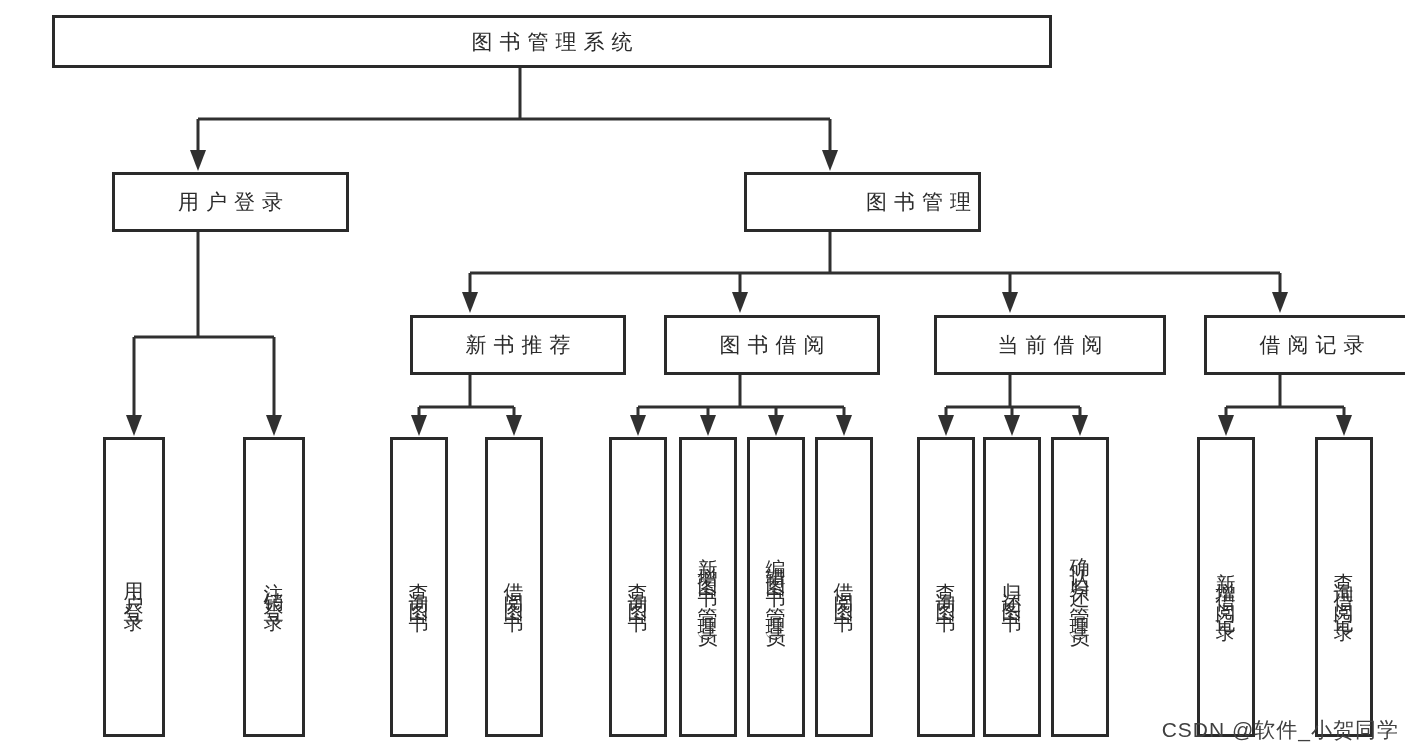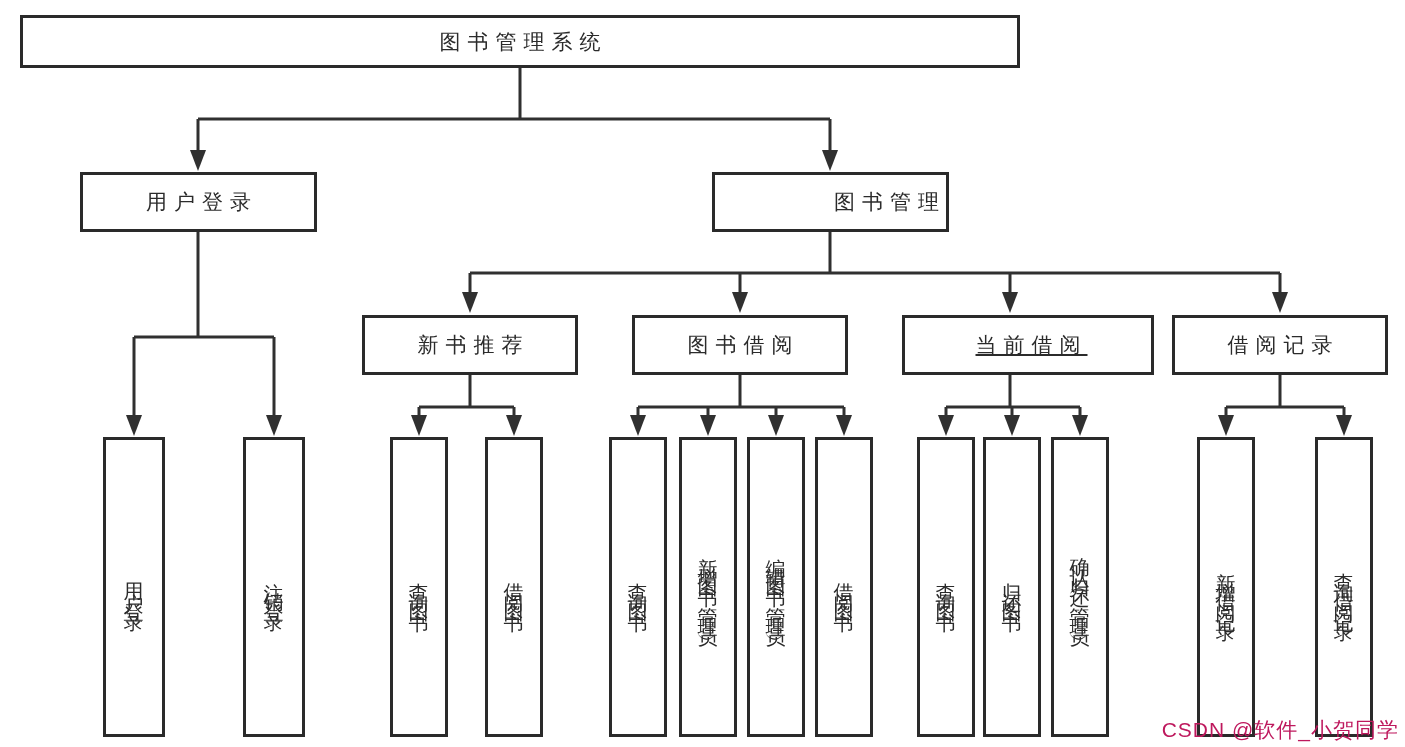--- a/index.html
+++ b/index.html
@@ -26,38 +26,39 @@
     align-items: center;
     justify-content: center;
     color: #2b2b2b;
     z-index: 2;
   }
   .hbox {
     font-size: 21px;
     letter-spacing: 7px;
     text-indent: 7px;
     white-space: nowrap;
+    margin-left: 32px;
   }
   .root-box { left: 20px; top: 15px; width: 1000px; height: 53px; }
   .vbox { top: 437px; height: 300px; }
   .vtext {
     writing-mode: vertical-rl;
     text-orientation: mixed;
     font-size: 20px;
     line-height: 1;
     letter-spacing: 10px;
     white-space: nowrap;
     color: #2b2b2b;
   }
   .watermark {
     position: absolute;
     right: 6px;
     bottom: 3px;
     font-size: 21px;
-    color: #be185d;
+    color: #404040;
     letter-spacing: 1px;
     z-index: 5;
     white-space: nowrap;
   }
 </style>
 </head>
 <body>
 
 <div class="canvas">
 
@@ -98,27 +99,27 @@
     <span>图书管理系统</span>
   </div>
 
   <div class="node hbox" style="left:80px; top:172px; width:237px; height:60px;">
     <span>用户登录</span>
   </div>
   <div class="node hbox" style="left:712px; top:172px; width:237px; height:60px;justify-content:flex-end;">
     <span>图书管理</span>
   </div>
 
-  <div class="node hbox" style="left:362px; top:315px; width:216px; height:60px;">
+  <div class="node hbox" style="left:378px; top:315px; width:216px; height:60px;">
     <span>新书推荐</span>
   </div>
   <div class="node hbox" style="left:632px; top:315px; width:216px; height:60px;">
     <span>图书借阅</span>
   </div>
-  <div class="node hbox" style="left:902px; top:315px; width:252px; height:60px;text-decoration:underline;">
+  <div class="node hbox" style="left:902px; top:315px; width:232px; height:60px;">
     <span>当前借阅</span>
   </div>
   <div class="node hbox" style="left:1172px; top:315px; width:216px; height:60px;text-align:right;">
     <span>借阅记录</span>
   </div>
 
   <div class="node vbox" style="left:103px; width:62px;">
     <span class="vtext">用户登录</span>
   </div>
   <div class="node vbox" style="left:243px; width:62px;">

